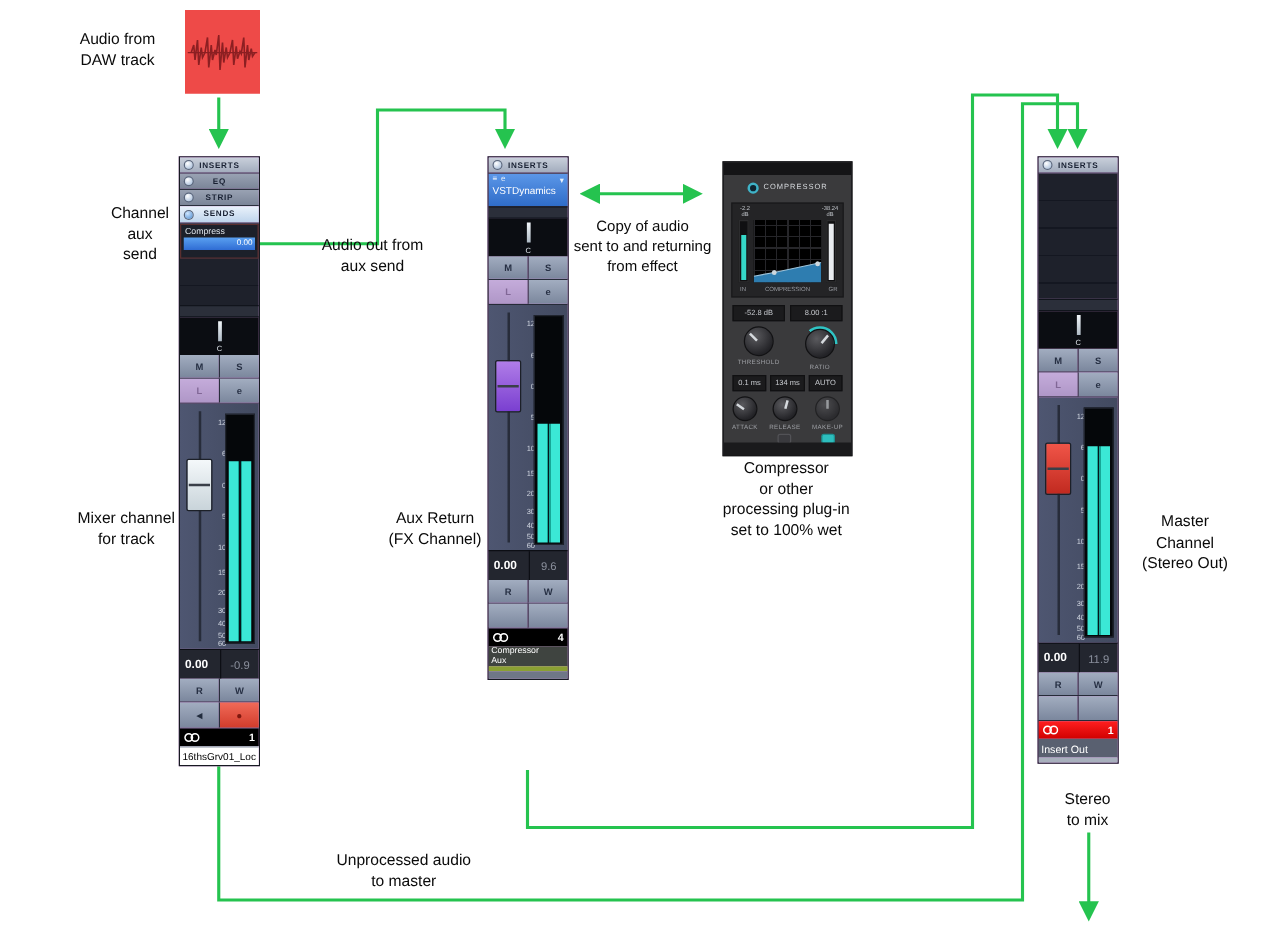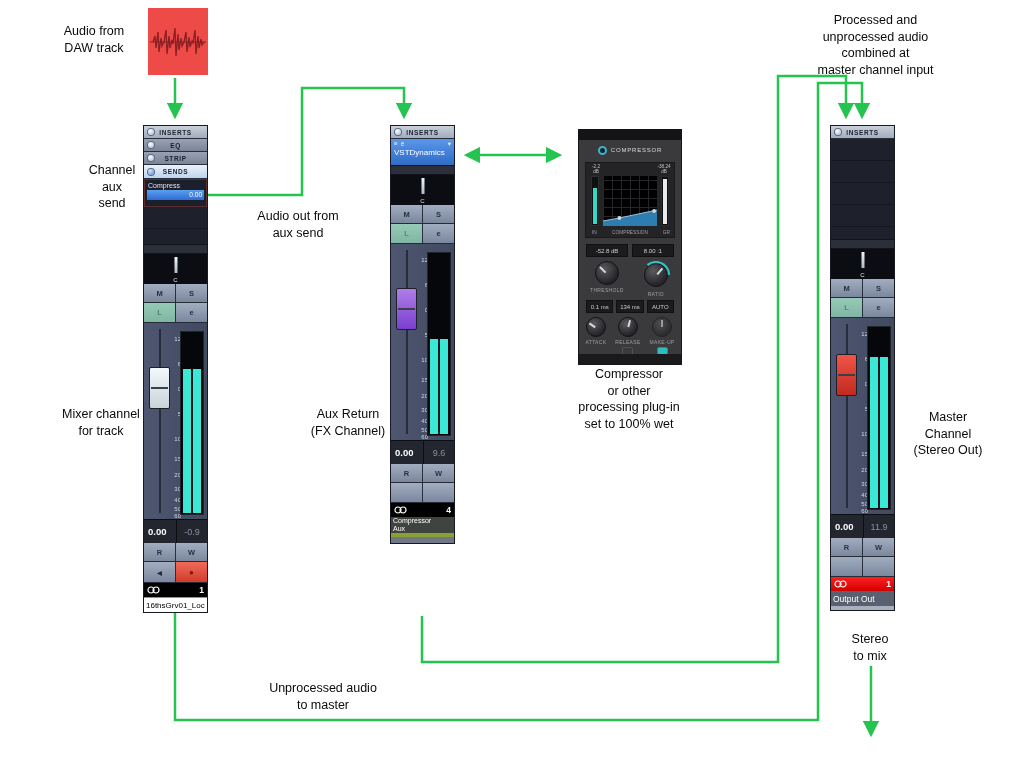--- a/index.html
+++ b/index.html
@@ -12,21 +12,21 @@
           text-align:center; white-space:pre-line; }
 
   
   .wires { position:absolute; left:0; top:0; pointer-events:none; }
 
   
   .clip { position:absolute; left:148px; top:8px; width:60px; height:67px; background:#ee4a48; }
   .clip svg { position:absolute; left:2px; top:16px; }
 
   
-  .strip { position:absolute; width:65px; background:#86efac; border:1px solid #171a22; }
+  .strip { position:absolute; width:65px; background:#f0abfc; border:1px solid #171a22; }
   .hdr { height:13px; position:relative; display:flex; align-items:center; justify-content:center;
          font-size:6.5px; font-weight:bold; letter-spacing:.6px; color:#182032;
          border-bottom:1px solid #2a2f3c; }
   .h-inserts { background:linear-gradient(#c9d0db,#a2acbd); }
   .h-mid     { background:linear-gradient(#99a2b3,#7b8598); }
   .h-sends   { background:linear-gradient(#eaf2fb,#bed4ec); height:14px; }
   .dot { position:absolute; left:4px; width:6px; height:6px; border-radius:50%;
          background:radial-gradient(circle at 35% 30%, #ffffff, #9db6d6); box-shadow:0 0 0 1px #5b677d; }
   .dot.blue { background:radial-gradient(circle at 35% 30%, #cfe6ff, #4d8cd0); }
 
@@ -152,29 +152,28 @@
 
   <div class="clip">
     <svg width="56" height="36" viewBox="0 0 56 36">
       <line x1="0" y1="18" x2="56" y2="18" stroke="#8c1f22" stroke-width="1"></line>
       <path d="M3,18 L5,12 L6,24 L8,8 L9,28 L11,14 L12,22 L14,18 L16,6 L17,30 L19,12 L20,24 L22,16 L23,20 L25,4 L26,32 L28,10 L29,26 L31,14 L32,22 L34,18 L36,8 L37,28 L39,13 L40,23 L42,17 L43,19 L45,6 L46,30 L48,12 L49,24 L51,15 L52,21 L54,18" fill="none" stroke="#8c1f22" stroke-width="1.3"></path>
     </svg>
   </div>
 
   <div class="note" style="left:48px; top:23px; width:92px;">Audio from
 DAW track</div>
-  <div class="note" style="left:788px; top:12px; width:175px;">Processed and
-unprocessed audio
-combined at
-master channel input</div>
   <div class="note" style="left:86px; top:162px; width:52px;">Channel
 aux
 send</div>
-  <div class="note" style="left:208px; top:208px; width:180px;">Audio out from
+  <div class="note" style="left:208px; top:188px; width:180px;">Audio out from
 aux send</div>
+  <div class="note" style="left:450px; top:174px; width:128px; font-size:12px;">Copy of audio
+sent to and returning
+from effect</div>
   <div class="note" style="left:56px; top:406px; width:90px;">Mixer channel
 for track</div>
   <div class="note" style="left:306px; top:406px; width:84px;">Aux Return
 (FX Channel)</div>
   <div class="note" style="left:556px; top:366px; width:146px;">Compressor
 or other
 processing plug-in
 set to 100% wet</div>
   <div class="note" style="left:900px; top:409px; width:96px;">Master
 Channel
@@ -466,17 +465,17 @@
       <div class="btn"></div>
       <div class="btn"></div>
     </div>
     <div class="iobar red">
       <svg class="stereo-icon" width="13" height="8" viewBox="0 0 13 8">
         <circle cx="4" cy="4" r="3" fill="none" stroke="#fff" stroke-width="1.2"></circle>
         <circle cx="9" cy="4" r="3" fill="none" stroke="#fff" stroke-width="1.2"></circle>
       </svg>
       <span class="num">1</span>
     </div>
-    <div class="nameplate np-master">Output Out</div>
+    <div class="nameplate np-master">Insert Out</div>
     <div class="bar-light"></div>
   </div>
 
 </div>
 
 </body></html>

